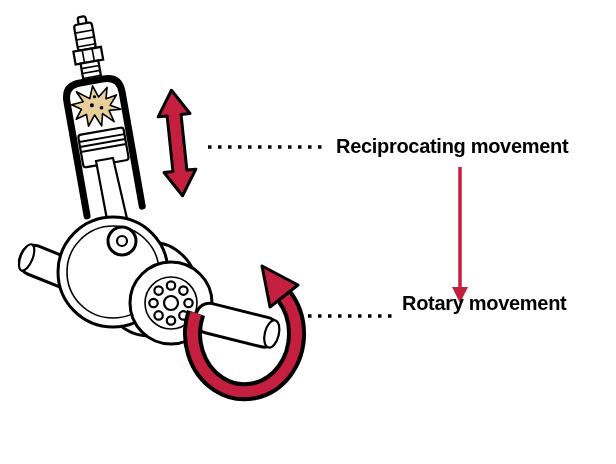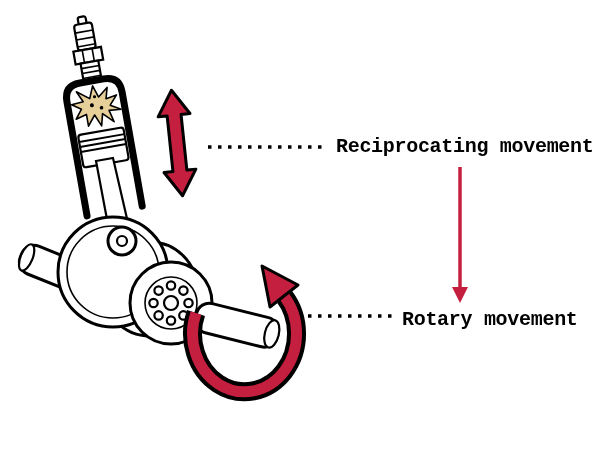--- a/index.html
+++ b/index.html
@@ -1,33 +1,33 @@
 <!DOCTYPE html>
 <html style="--accent-red: #c41f3e; --ink: #000000; --metal-white: #ffffff; --combustion-yellow: #e7cf9a;"><head>
 <meta charset="utf-8">
 <style>
   html,body{margin:0;padding:0;background:#f6f5f2;}
   .stage{
     position:relative;
     width:616px;height:464px;
     background:#ffffff;
     overflow:hidden;
-    font-family:Liberation Mono, monospace;
+    font-family:Liberation Sans, sans-serif;
   }
   .stage svg{position:absolute;left:0;top:0;}
   .label{
     position:absolute;
     font-weight:700;
     font-size:20px;
     letter-spacing:-0.3px;
     color:var(--ink,#000);
     white-space:nowrap;
   }
   #recip-label{left:336px;top:135px;}
-  #rotary-label{left:402px;top:308px;}
+  #rotary-label{left:402px;top:292px;}
 
   
   .part {fill:#fff;stroke:#000;stroke-width:2.2;}
   .part3{fill:#fff;stroke:#000;stroke-width:3;}
   .thin {stroke:#000;stroke-width:1.6;fill:none;}
   .thin2{stroke:#000;stroke-width:2;}
   .cyl  {fill:#fff;stroke:#000;stroke-width:7;stroke-linecap:round;}
   .burst{fill:var(--combustion-yellow,#e7cf9a);stroke:#000;stroke-width:1.6;stroke-linejoin:round;}
   .arrowOutline{fill:none;stroke:#000;stroke-width:19;}
   .arrowFill{fill:none;stroke:var(--accent-red,#c41f3e);stroke-width:11;}

